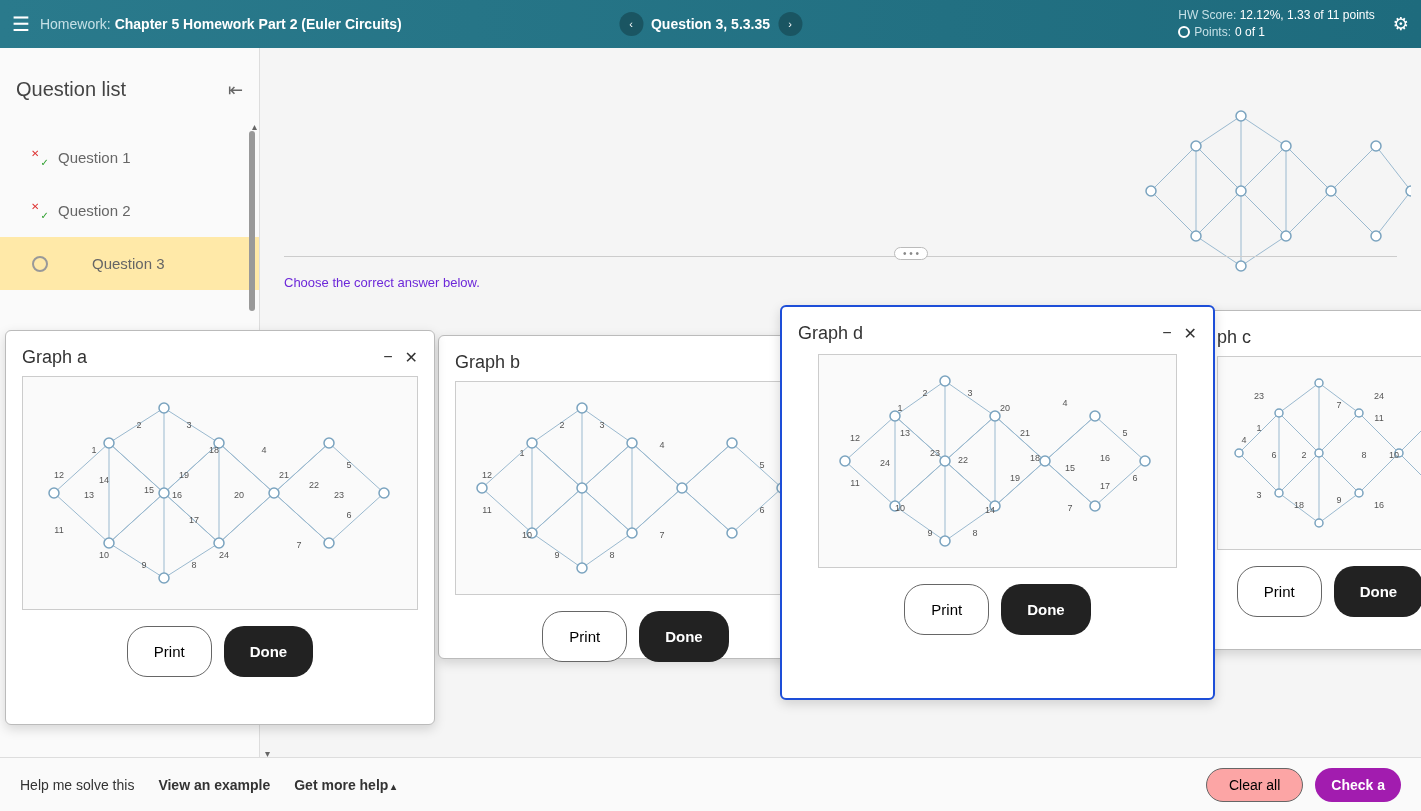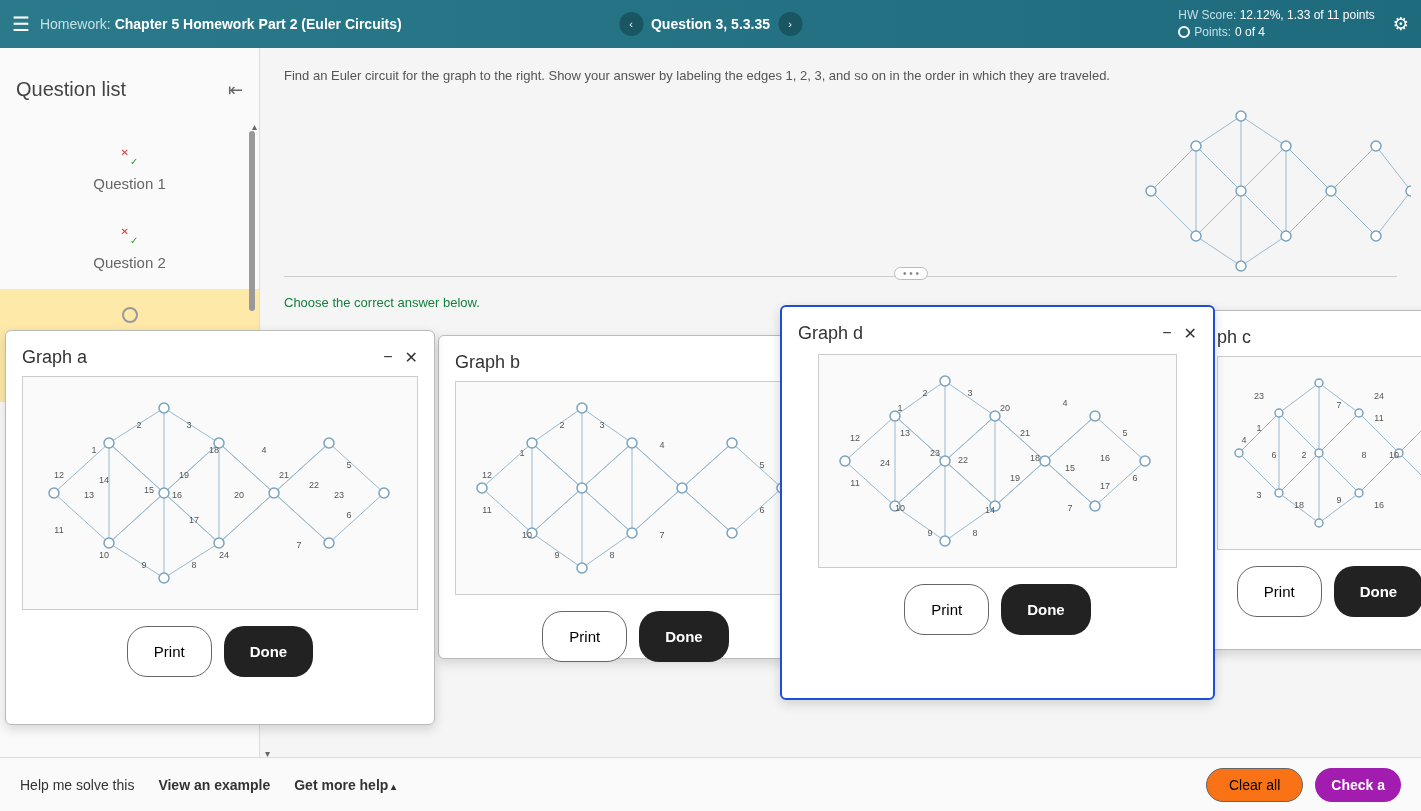--- a/index.html
+++ b/index.html
@@ -18,55 +18,55 @@
     .score-label { color: #c5e0e6; }
     .gear { font-size: 18px; cursor: pointer; }
     .points-row { display: flex; align-items: center; gap: 4px; }
     .circle-o { display: inline-block; width: 12px; height: 12px; border: 2px solid #fff; border-radius: 50%; }
 
     .main { display: flex; height: calc(100% - 48px); position: relative; }
     .sidebar { width: 260px; background: #fafafa; border-right: 1px solid #ddd; }
     .qlist-header { display: flex; align-items: center; justify-content: space-between; padding: 30px 16px; font-size: 20px; color: #444; }
     .collapse-icon { font-size: 18px; cursor: pointer; color: #666; }
     .qlist-items { position: relative; }
-    .q-item { display: flex; align-items: center; gap: 10px; padding: 18px 32px; font-size: 15px; color: #666; cursor: pointer; flex-direction: column; }
+    .q-item { display: flex; align-items: center; gap: 10px; padding: 18px 32px; font-size: 15px; color: #666; cursor: pointer; }
     .q-item.active { background: #ffe9a8; gap: 44px; }
     .q-status { width: 16px; height: 16px; display: inline-flex; align-items: center; justify-content: center; }
     .q-status.partial { position: relative; }
     .q-status.partial::before { content: "✕"; color: #d33; font-size: 10px; position: absolute; top: -2px; left: -1px; }
     .q-status.partial::after { content: "✓"; color: #2a9d2a; font-size: 10px; position: absolute; bottom: -2px; right: -1px; }
     .q-status.empty { border: 2px solid #999; border-radius: 50%; }
     .scroll-indicator { position: absolute; right: 4px; top: 0; width: 6px; height: 180px; background: #999; border-radius: 3px; }
     .scroll-arrow-up { position: absolute; right: 2px; top: -10px; font-size: 10px; color: #666; }
     .scroll-arrow-down { position: absolute; left: 260px; bottom: 48px; font-size: 10px; color: #666; }
 
     .content { flex: 1; padding: 18px 24px; position: relative; overflow: hidden; }
     .prompt { font-size: 13px; color: #555; line-height: 1.5; max-width: 870px; }
     .divider-row { margin-top: 190px; border-top: 1px solid #ccc; position: relative; }
     .pill { position: absolute; left: 610px; top: -10px; background: #fff; border: 1px solid #bbb; border-radius: 10px; padding: 0 8px; font-size: 10px; color: #888; cursor: pointer; }
-    .subprompt { margin-top: 18px; font-size: 13px; color: #15803d; }
+    .subprompt { margin-top: 18px; font-size: 13px; color: #6d28d9; }
 
     .ref-graph { position: absolute; right: 10px; top: 58px; }
     
     .popup { position: absolute; background: #fff; border: 1px solid #bbb; border-radius: 6px; box-shadow: 0 4px 12px rgba(0,0,0,0.15); padding: 16px; }
     .popup.highlighted { border: 2px solid #1d4ed8; }
     .popup-header { display: flex; align-items: center; justify-content: space-between; margin-bottom: 8px; }
     .popup-title { font-size: 18px; color: #333; }
     .popup-controls { display: flex; gap: 12px; font-size: 16px; color: #333; }
     .popup-controls span { cursor: pointer; }
     .popup-actions { display: flex; gap: 12px; justify-content: center; margin-top: 16px; }
     .btn-print { background: #fff; border: 1.5px solid #666; border-radius: 20px; padding: 16px 26px; font-size: 15px; cursor: pointer; }
     .btn-done { background: #222; color: #fff; border: none; border-radius: 20px; padding: 8px 26px; font-size: 15px; font-weight: bold; cursor: pointer; }
     .graph-box { border: 1px solid #ccc; padding: 6px; background: #fafafa; }
 
     .footer { position: absolute; bottom: 0; left: 0; right: 0; height: 54px; background: #fafafa; border-top: 1px solid #ddd; display: flex; align-items: center; padding: 0 20px; gap: 24px; font-size: 14px; }
     .footer-link { color: #333; cursor: pointer; }
     .footer-link.bold { font-weight: bold; }
     .footer-right { margin-left: auto; display: flex; gap: 12px; }
-    .btn-clear { background: #f97316; border: 1.5px solid #666; border-radius: 20px; padding: 8px 22px; font-size: 14px; cursor: pointer; }
+    .btn-clear { background: #fca5a5; border: 1.5px solid #666; border-radius: 20px; padding: 8px 22px; font-size: 14px; cursor: pointer; }
     .btn-check { background: #a21caf; color: #fff; border: none; border-radius: 20px; padding: 8px 16px; font-size: 14px; font-weight: bold; cursor: pointer; }
     .caret-up::after { content: " ▴"; font-size: 10px; }
     
     svg.mini-graph { display:block; }
     svg.mini-graph circle { fill: #fff; stroke: #7aa3bf; stroke-width: 1.5; }
     svg.mini-graph line { stroke: #9ab9cf; stroke-width: 1; }
     svg.mini-graph text { font-size: 9px; fill: #555; text-anchor: middle; }
   </style>
 </head>
 <body>
@@ -84,21 +84,21 @@
   </div>
   <div class="right-info">
     <div class="score-block">
       <div>
         <span class="score-label">HW Score:</span>
         <span>12.12%, 1.33 of 11 points</span>
       </div>
       <div class="points-row">
         <span class="circle-o"></span>
         <span class="score-label">Points:</span>
-        <span>0 of 4</span>
+        <span>0 of 1</span>
       </div>
     </div>
     <span class="gear">⚙</span>
   </div>
 </div>
 
 <div class="main">
   <div class="sidebar">
     <div class="qlist-header">
       <span>Question list</span>
@@ -116,21 +116,20 @@
         <span>Question 2</span>
       </div>
       <div class="q-item active">
         <span class="q-status empty"></span>
         <span>Question 3</span>
       </div>
     </div>
   </div>
 
   <div class="content">
-    <div class="prompt">Find an Euler circuit for the graph to the right. Show your answer by labeling the edges 1, 2, 3, and so on in the order in which they are traveled.</div>
 
     <div class="ref-graph">
       <svg class="mini-graph" width="270" height="170">
         <line x1="10" y1="85" x2="55" y2="40"></line>
           <line x1="10" y1="85" x2="55" y2="130"></line>
         <line x1="55" y1="40" x2="100" y2="85"></line>
           <line x1="55" y1="130" x2="100" y2="85"></line>
         <line x1="55" y1="40" x2="55" y2="130"></line>
         <line x1="100" y1="85" x2="145" y2="40"></line>
           <line x1="100" y1="85" x2="145" y2="130"></line>

